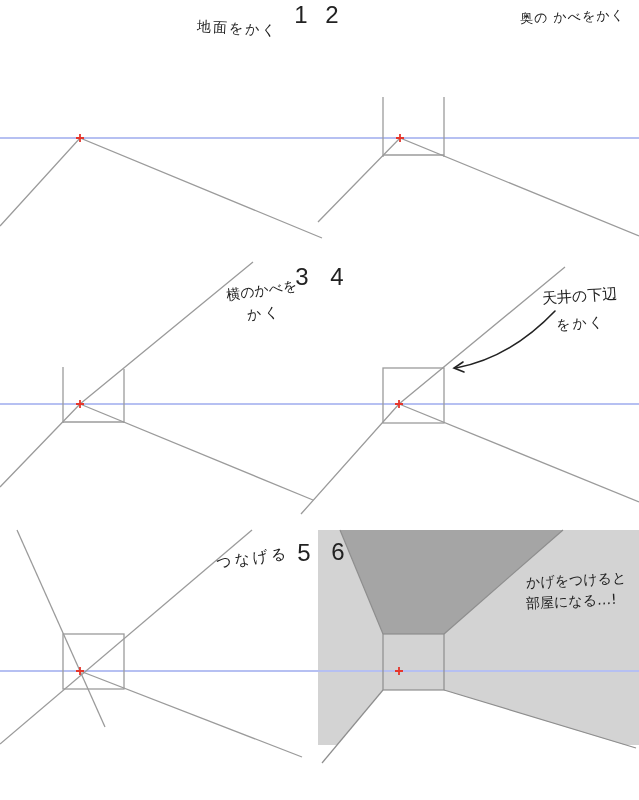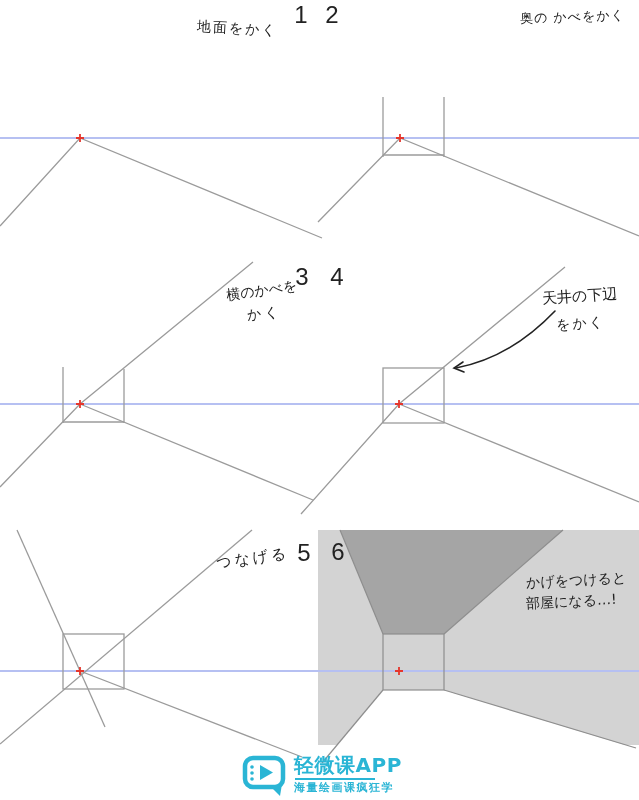--- a/index.html
+++ b/index.html
@@ -116,29 +116,14 @@
   <div class="hand" style="left:247px;top:305px;font-size:14px;letter-spacing:3px;transform:rotate(-6deg);">かく</div>
 
   <div class="hand" style="left:542px;top:288px;font-size:15px;transform:rotate(-4deg);">天井の下辺</div>
   <div class="hand" style="left:556px;top:315px;font-size:14px;letter-spacing:2px;transform:rotate(-4deg);">をかく</div>
 
   <div class="hand" style="left:216px;top:550px;font-size:15px;letter-spacing:3px;transform:rotate(-8deg);">つなげる</div>
 
   <div class="hand" style="left:526px;top:572px;font-size:14px;transform:rotate(-3deg);">かげをつけると</div>
   <div class="hand" style="left:526px;top:593px;font-size:14px;transform:rotate(-3deg);">部屋になる…!</div>
 
-  <div class="watermark">
-    <svg width="46" height="42" viewBox="0 0 46 42">
-      <rect x="3" y="3" width="38" height="29" rx="8" fill="#ffffff" stroke="var(--logo-cyan,#2ab5d5)" stroke-width="4.5"></rect>
-      <circle cx="10" cy="12" r="1.8" fill="var(--logo-cyan,#2ab5d5)"></circle>
-      <circle cx="10" cy="18" r="1.8" fill="var(--logo-cyan,#2ab5d5)"></circle>
-      <circle cx="10" cy="24" r="1.8" fill="var(--logo-cyan,#2ab5d5)"></circle>
-      <polygon points="18,10 31,17.5 18,25" fill="var(--logo-cyan,#2ab5d5)"></polygon>
-      <path d="M28,31 L38,41 L40,29 Z" fill="var(--logo-cyan,#2ab5d5)"></path>
-    </svg>
-    <div class="wm-text">
-      <div class="wm-title">轻微课APP</div>
-      <div class="wm-rule"></div>
-      <div class="wm-tag">海量绘画课疯狂学</div>
-    </div>
-  </div>
 
 </div>
 
 </body></html>

